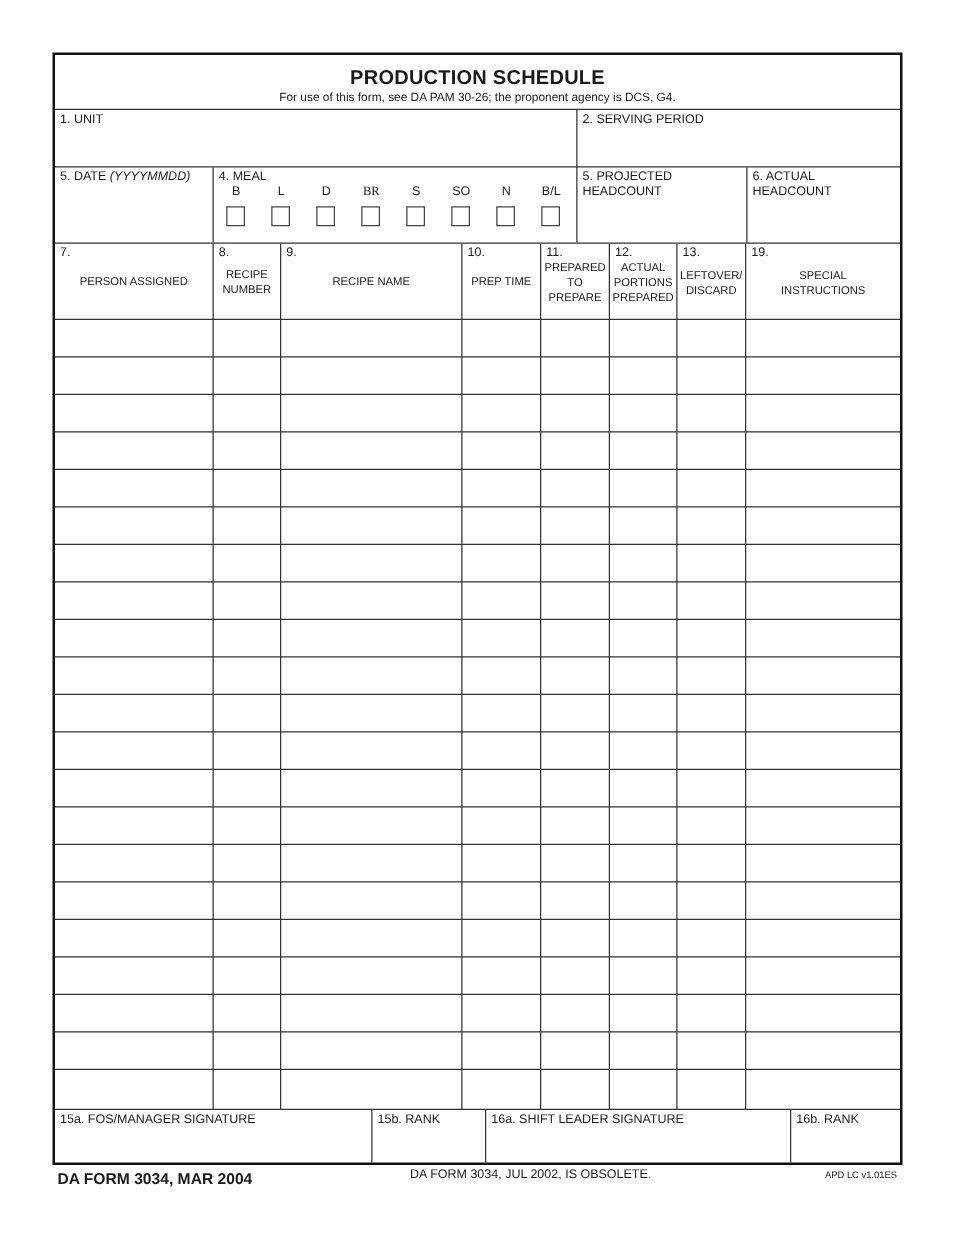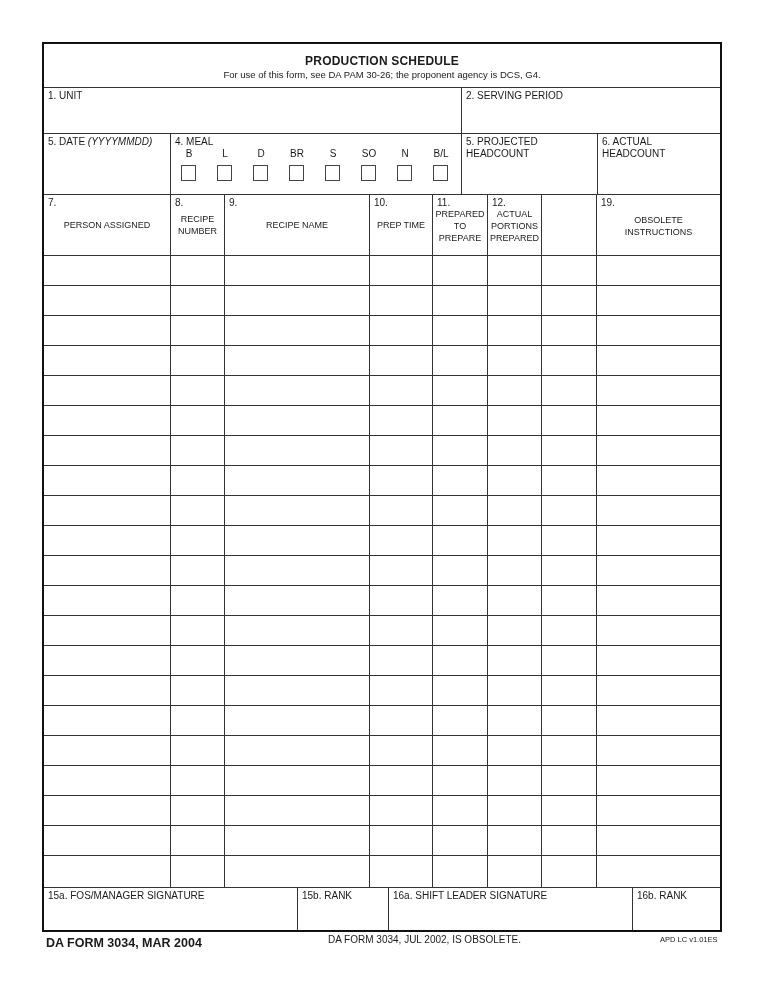--- a/index.html
+++ b/index.html
@@ -2,21 +2,21 @@
 <html><head>
 <meta charset="utf-8">
 <style>
   html, body { margin: 0; padding: 0; background: #ffffff; }
   body { width: 768px; height: 994px; position: relative; font-family: "Liberation Sans", sans-serif; color: #1a1a1a; overflow: hidden; }
   .form { position: absolute; left: 42px; top: 42px; width: 680px; height: 890px; border: 2px solid #111; box-sizing: border-box; }
   .abs { position: absolute; box-sizing: border-box; }
   .hline { position: absolute; height: 1px; background: #333; }
   .vline { position: absolute; width: 1px; background: #333; }
   .title-block { left: 0; top: 0; width: 676px; height: 45px; text-align: center; }
-  .title { font-weight: bold; font-size: 12px; margin-top: 10px; letter-spacing: 0.2px; }
+  .title { font-weight: bold; font-size: 16px; margin-top: 10px; letter-spacing: 0.2px; }
   .subtitle { font-size: 9.5px; margin-top: 1px; }
   .lbl { font-size: 10px; line-height: 12px; }
   .lbl i { font-style: italic; }
   .cell { position: absolute; box-sizing: border-box; padding: 2px 4px; }
   .meal-letters { position: absolute; top: 14px; left: 0; width: 290px; height: 12px; }
   .meal-letter { position: absolute; font-size: 10px; width: 20px; text-align: center; }
   .chk { position: absolute; width: 15px; height: 16px; border: 1px solid #444; box-sizing: border-box; background: #fff; cursor: pointer; }
   .colhead { position: absolute; font-size: 9px; line-height: 12px; text-align: center; box-sizing: border-box; }
   .colnum { position: absolute; font-size: 10px; left: 4px; top: 2px; }
   .datarow { position: absolute; height: 30px; }
@@ -51,21 +51,21 @@
   <div class="vline" style="left:126px;top:90px;height:60px;"></div>
 
   <div class="cell" style="left:127px;top:90px;width:290px;height:60px;">
     <div class="lbl">4.  MEAL</div>
   </div>
   <div class="abs" style="left:127px;top:90px;width:290px;height:60px;">
     <div class="meal-letters">
       <span class="meal-letter" style="left:8px;top:0;">B</span>
       <span class="meal-letter" style="left:44px;top:0;">L</span>
       <span class="meal-letter" style="left:80px;top:0;">D</span>
-      <span class="meal-letter" style="left:116px;top:0;">BR</span>
+      <span class="meal-letter" style="left:116px;top:0;font-family:Liberation Serif, serif;">BR</span>
       <span class="meal-letter" style="left:152px;top:0;">S</span>
       <span class="meal-letter" style="left:188px;top:0;">SO</span>
       <span class="meal-letter" style="left:224px;top:0;">N</span>
       <span class="meal-letter" style="left:260px;top:0;">B/L</span>
     </div>
     <div class="chk" style="left:10px;top:31px;"></div>
     <div class="chk" style="left:46px;top:31px;"></div>
     <div class="chk" style="left:82px;top:31px;"></div>
     <div class="chk" style="left:118px;top:31px;"></div>
     <div class="chk" style="left:154px;top:31px;"></div>
@@ -114,24 +114,28 @@
     <div class="abs" style="left:389px;top:0;width:54px;height:60px;">
       <span class="colnum">11.</span>
       <div class="colhead" style="left:0;top:13px;width:54px;">PREPARED TO PREPARE</div>
     </div>
 
     <div class="abs" style="left:444px;top:0;width:53px;height:60px;">
       <span class="colnum">12.</span>
       <div class="colhead" style="left:0;top:13px;width:53px;">ACTUAL PORTIONS PREPARED</div>
     </div>
 
+    <div class="abs" style="left:498px;top:0;width:54px;height:60px;">
+      <span class="colnum">13.</span>
+      <div class="colhead" style="left:0;top:19px;width:54px;">LEFTOVER/ DISCARD</div>
+    </div>
 
     <div class="abs" style="left:553px;top:0;width:123px;height:60px;">
       <span class="colnum">19.</span>
-      <div class="colhead" style="left:20px;top:19px;width:83px;">OBSOLETE INSTRUCTIONS</div>
+      <div class="colhead" style="left:20px;top:19px;width:83px;">SPECIAL INSTRUCTIONS</div>
     </div>
   </div>
 
   <div class="vline" style="left:126px;top:151px;height:693px;"></div>
   <div class="vline" style="left:180px;top:151px;height:693px;"></div>
   <div class="vline" style="left:325px;top:151px;height:693px;"></div>
   <div class="vline" style="left:388px;top:151px;height:693px;"></div>
   <div class="vline" style="left:443px;top:151px;height:693px;"></div>
   <div class="vline" style="left:497px;top:151px;height:693px;"></div>
   <div class="vline" style="left:552px;top:151px;height:693px;"></div>

